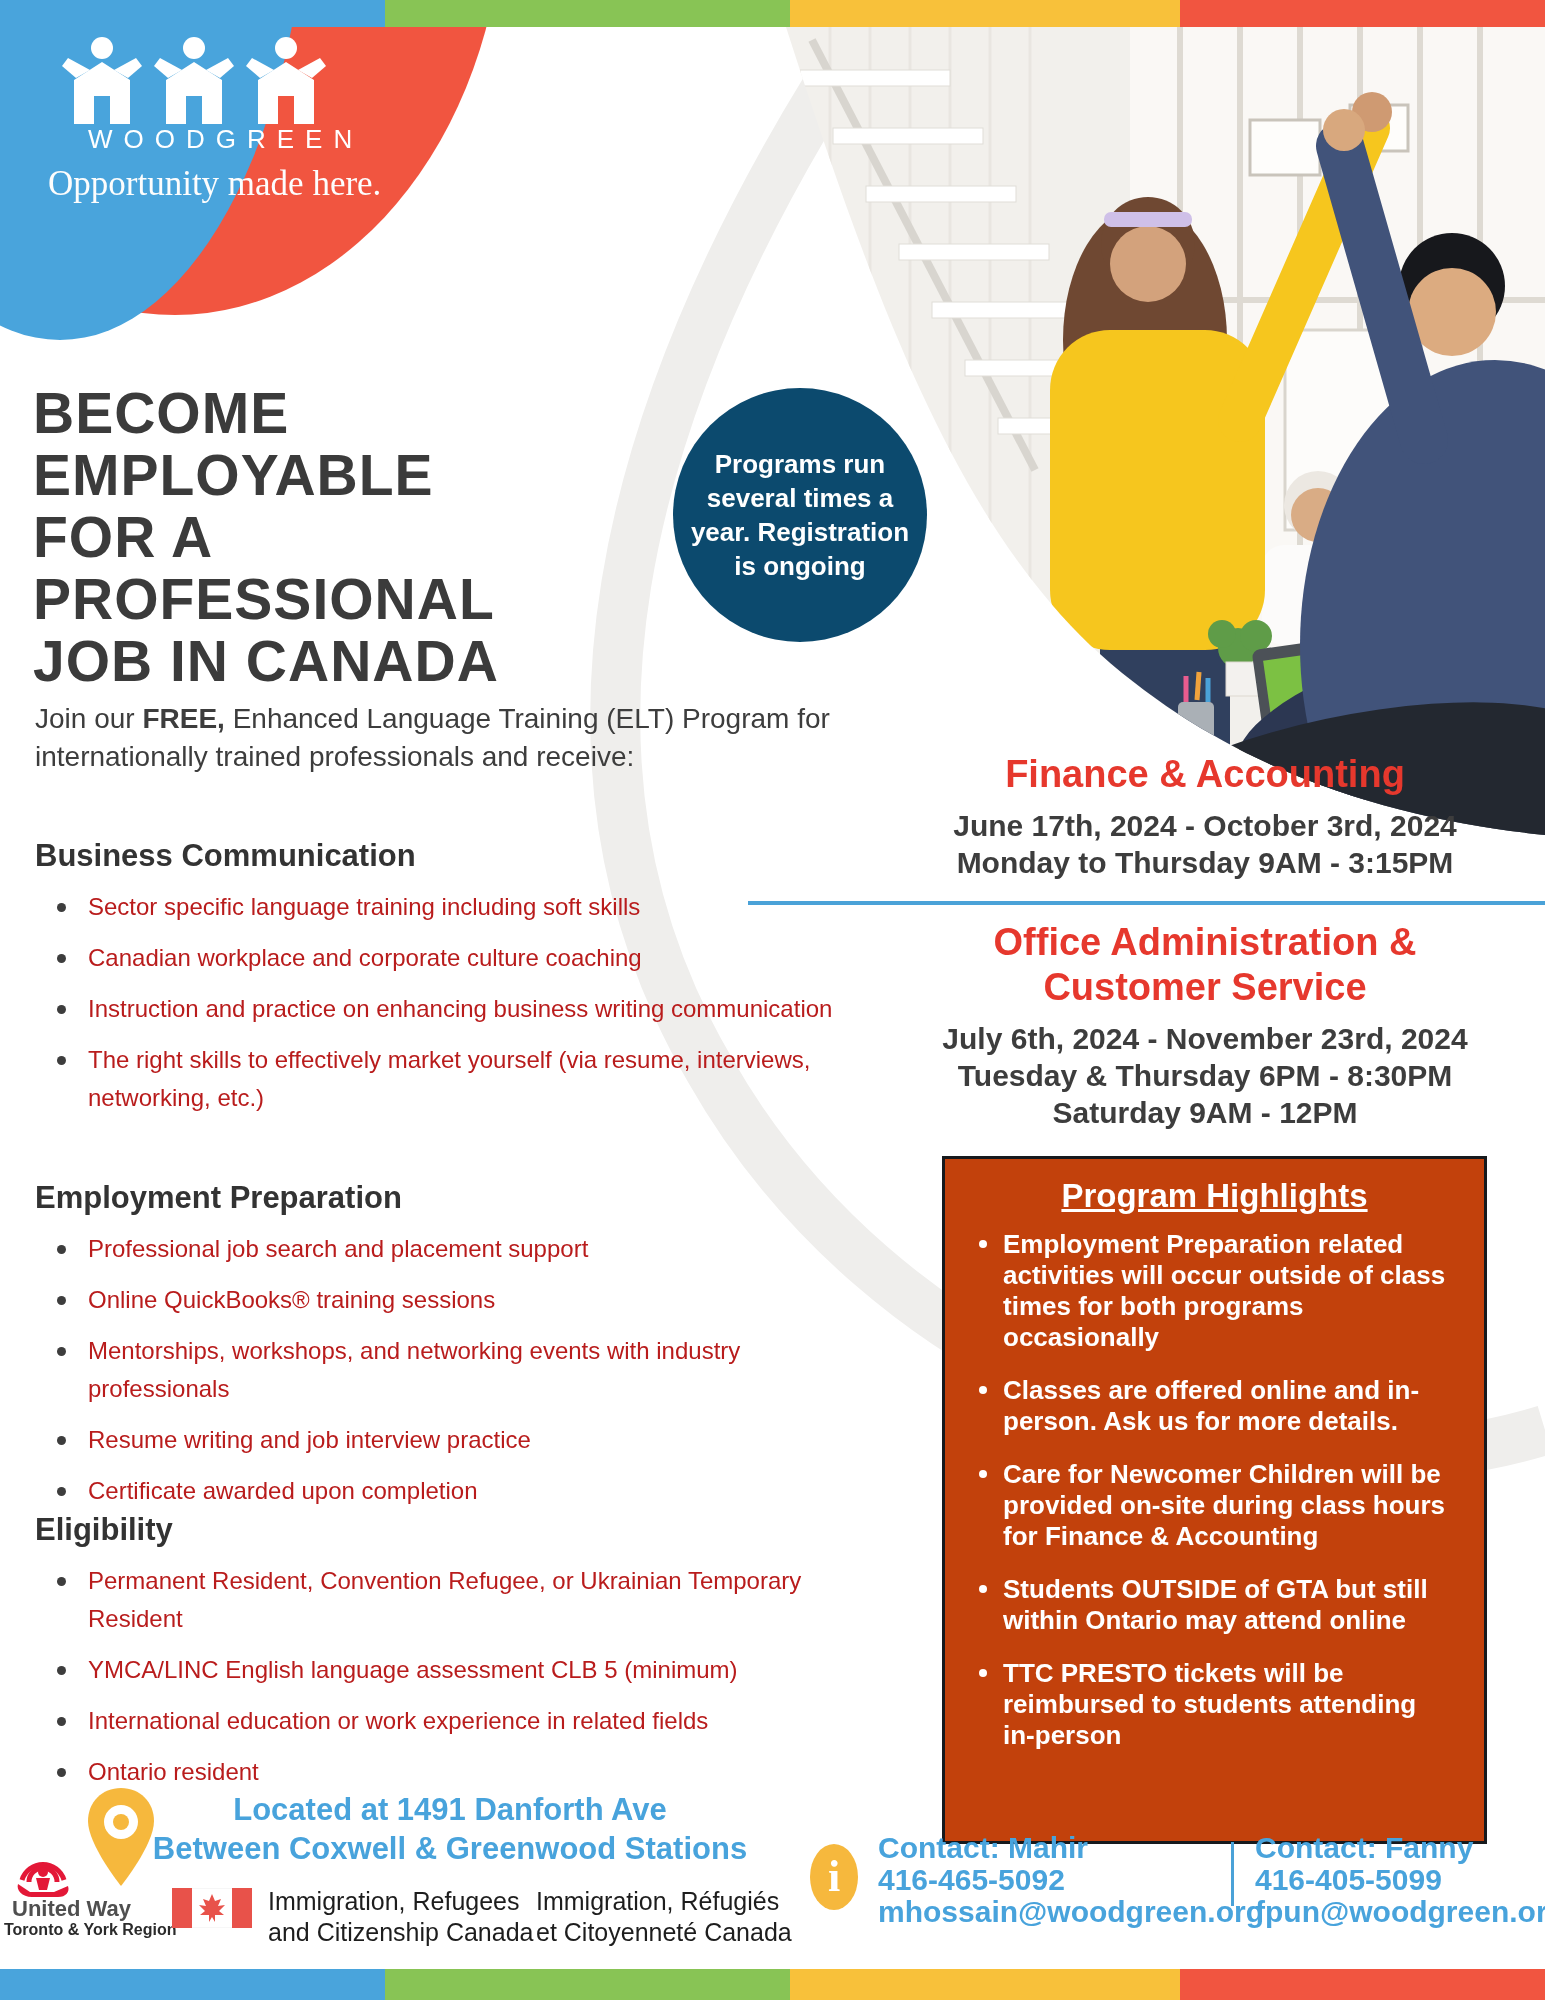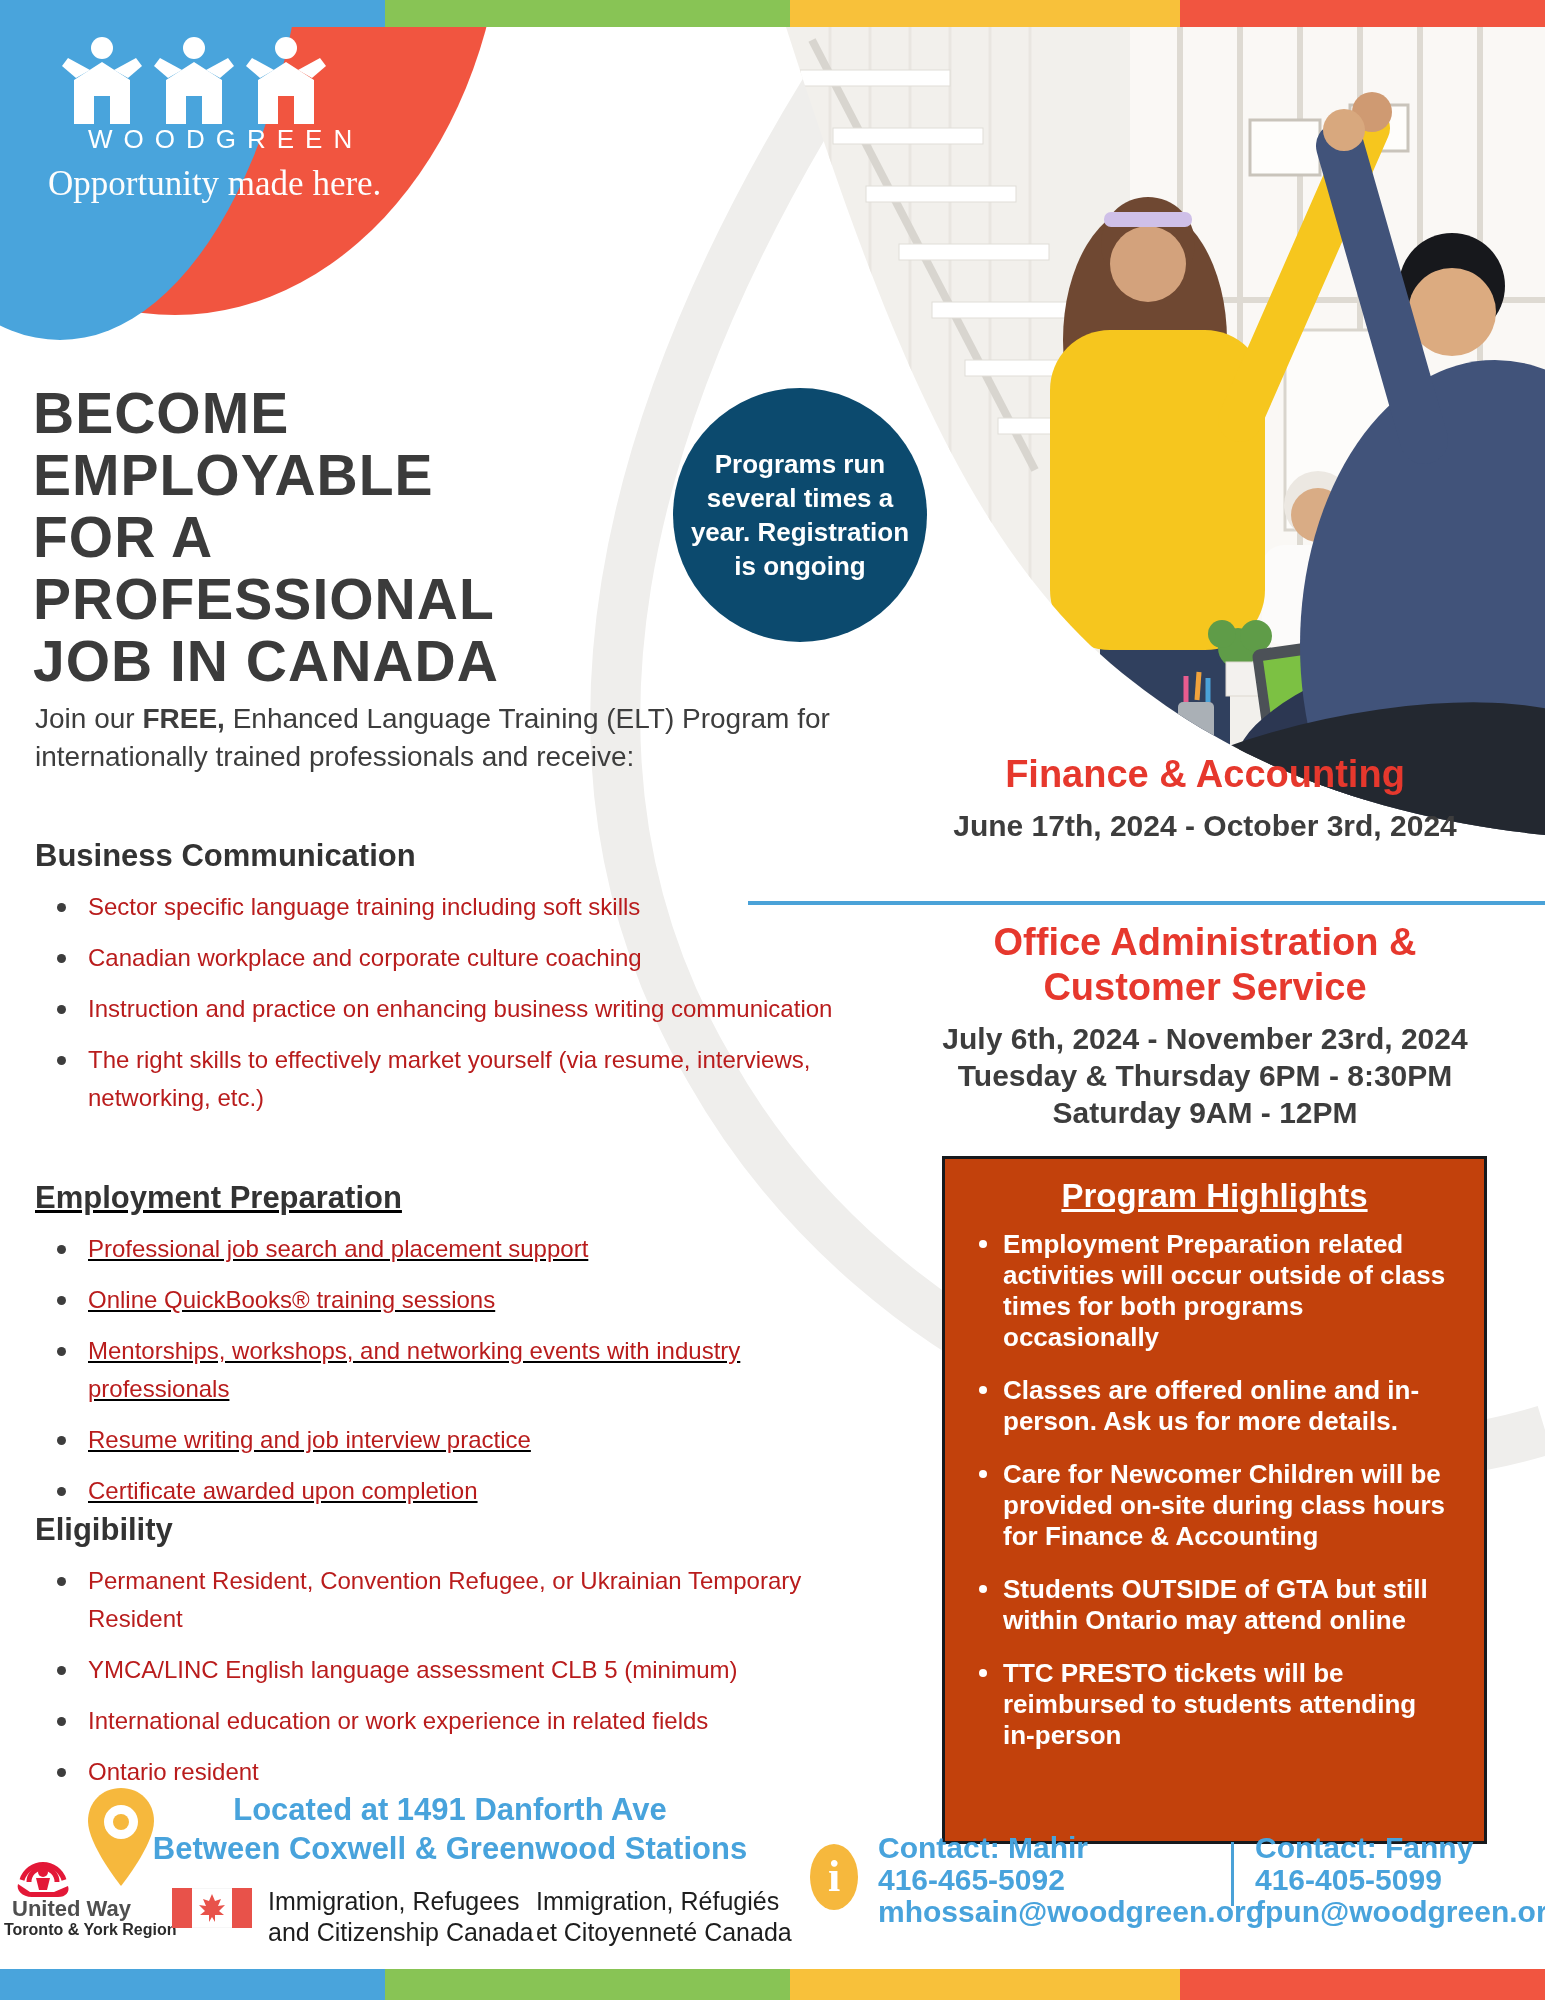--- a/index.html
+++ b/index.html
@@ -264,21 +264,21 @@
           <span class="dot"></span>
           <span class="txt">Instruction and practice on enhancing business writing communication</span>
         </li>
       <li>
           <span class="dot"></span>
           <span class="txt">The right skills to effectively market yourself (via resume, interviews, networking, etc.)</span>
         </li>
     </ul>
   </div>
 
-  <div class="section" style="top:1180px;text-decoration:underline;">
+  <div class="section" style="top:1180px;">
     <h3>Employment Preparation</h3>
     <ul class="blist">
       <li>
           <span class="dot"></span>
           <span class="txt">Professional job search and placement support</span>
         </li>
       <li>
           <span class="dot"></span>
           <span class="txt">Online QuickBooks® training sessions</span>
         </li>
@@ -316,20 +316,21 @@
           <span class="dot"></span>
           <span class="txt">Ontario resident</span>
         </li>
     </ul>
   </div>
 
   <div class="rcol" style="top:752px;">
     <div class="prog-title">Finance &amp; Accounting</div>
     <div class="prog-sched">
       <div>June 17th, 2024 - October 3rd, 2024</div>
+      <div>Monday to Thursday 9AM - 3:15PM</div>
     </div>
   </div>
 
   <div class="rdivider"></div>
 
   <div class="rcol" style="top:920px;">
     <div class="prog-title">
       <div>Office Administration &amp;</div>
       <div>Customer Service</div>
     </div>

